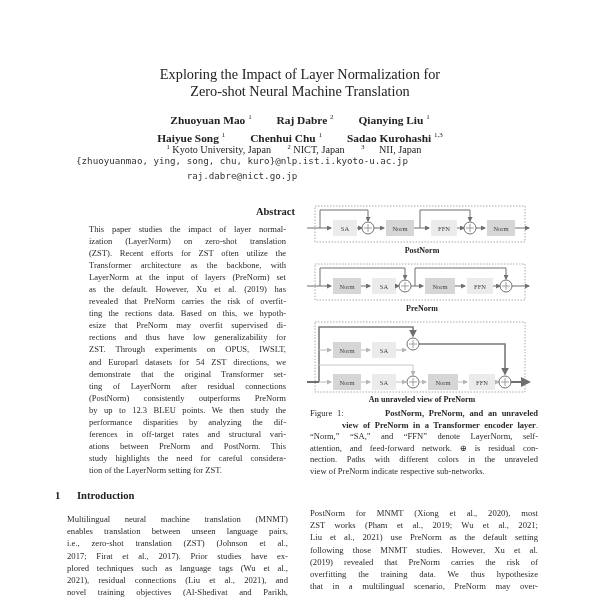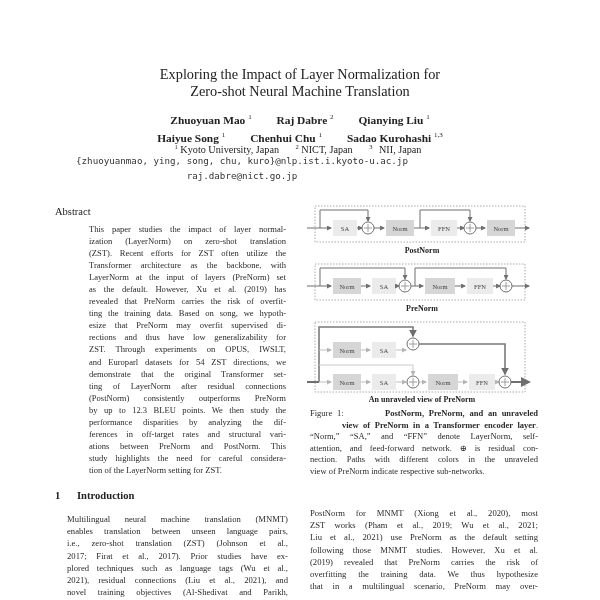--- a/index.html
+++ b/index.html
@@ -22,22 +22,22 @@
     font-size: 10.2px; line-height: 13px; color: #222;
   }
   .affil span { margin: 0 7px; }
   .affil sup { font-size: 6.5px; }
   .emails {
     position: absolute; left: 0; top: 153px; width: 484px; text-align: center;
     font-family: "DejaVu Sans Mono", "Liberation Mono", monospace;
     font-size: 9.2px; line-height: 15px; color: #333;
   }
   .abstract-head {
-    position: absolute; left: 55px; top: 206px; width: 240px; text-align: left;
-    font-weight: normal; font-size: 10.5px; color: #222;
+    position: absolute; left: 55px; top: 206px; width: 240px; text-align: right;
+    font-weight: bold; font-size: 10.5px; color: #222;
   }
   .abstract-body {
     position: absolute; left: 89px; top: 223px; width: 197px;
     font-size: 8.55px; line-height: 12.05px; text-align: justify; color: #2a2a2a;
     hyphens: manual;
   }
   .abstract-body .ln { display: block; text-align: justify; text-align-last: justify; white-space: nowrap; }
   .abstract-body .ln.last { text-align-last: left; }
   .section-head {
     position: absolute; left: 55px; top: 490px; font-weight: bold; font-size: 10.6px; color: #222;
@@ -77,38 +77,38 @@
   <div class="row">
     <span><b>Haiyue Song</b> <sup>1</sup></span>
     <span><b>Chenhui Chu</b> <sup>1</sup></span>
     <span><b>Sadao Kurohashi</b> <sup>1,3</sup></span>
   </div>
 </div>
 
 <div class="affil">
   <span><sup>1</sup> <span style="margin:0">Kyoto University, Japan</span></span>
   <span><sup>2</sup> <span style="margin:0">NICT, Japan</span></span>
-  <span><sup>3</sup> <span style="margin:4px">NII, Japan</span></span>
+  <span><sup>3</sup> <span style="margin:12px">NII, Japan</span></span>
 </div>
 
 <div class="emails">
   <div>{zhuoyuanmao, ying, song, chu, kuro}@nlp.ist.i.kyoto-u.ac.jp</div>
   <div>raj.dabre@nict.go.jp</div>
 </div>
 
 <div class="abstract-head">Abstract</div>
 <div class="abstract-body">
   <span class="ln">This paper studies the impact of layer normal-</span>
   <span class="ln">ization (LayerNorm) on zero-shot translation</span>
   <span class="ln">(ZST). Recent efforts for ZST often utilize the</span>
   <span class="ln">Transformer architecture as the backbone, with</span>
   <span class="ln">LayerNorm at the input of layers (PreNorm) set</span>
   <span class="ln">as the default. However, Xu et al. (2019) has</span>
   <span class="ln">revealed that PreNorm carries the risk of overfit-</span>
-  <span class="ln">ting the training data. Based on song, we hypoth-</span>
+  <span class="ln">ting the rections data. Based on this, we hypoth-</span>
   <span class="ln">esize that PreNorm may overfit supervised di-</span>
   <span class="ln">rections and thus have low generalizability for</span>
   <span class="ln">ZST. Through experiments on OPUS, IWSLT,</span>
   <span class="ln">and Europarl datasets for 54 ZST directions, we</span>
   <span class="ln">demonstrate that the original Transformer set-</span>
   <span class="ln">ting of LayerNorm after residual connections</span>
   <span class="ln">(PostNorm) consistently outperforms PreNorm</span>
   <span class="ln">by up to 12.3 BLEU points. We then study the</span>
   <span class="ln">performance disparities by analyzing the dif-</span>
   <span class="ln">ferences in off-target rates and structural vari-</span>

